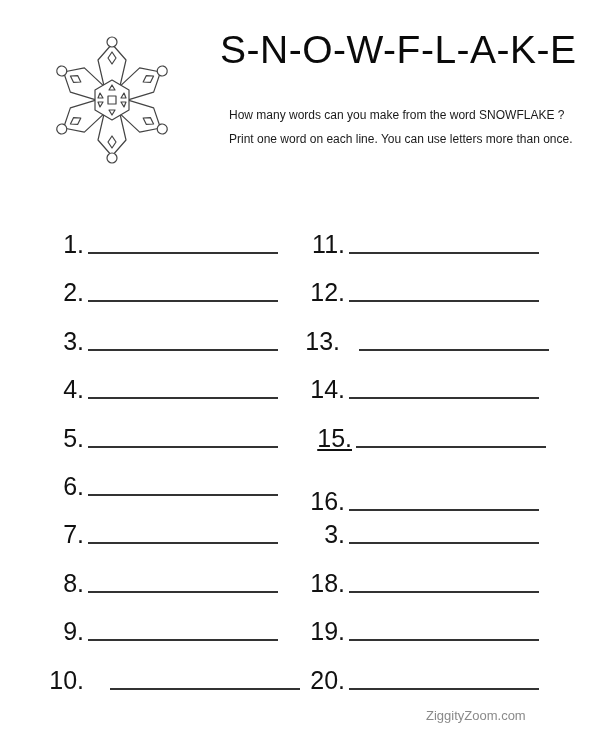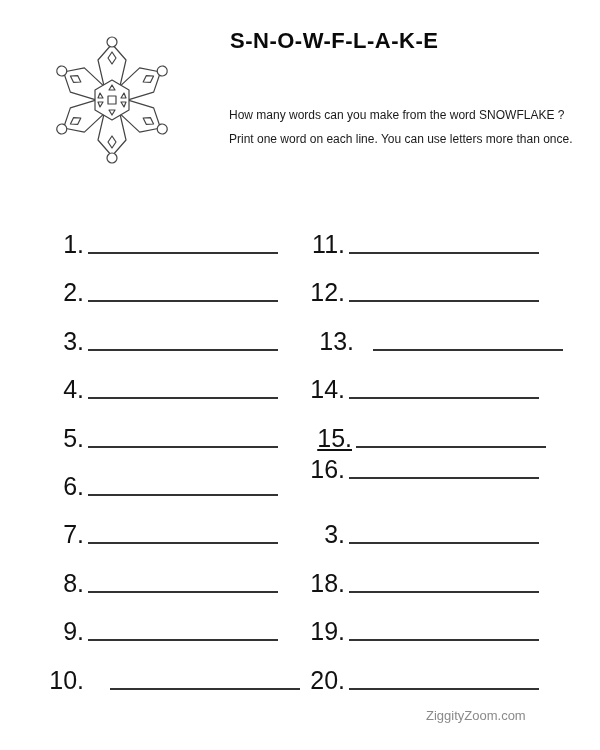--- a/index.html
+++ b/index.html
@@ -1,19 +1,19 @@
 <!DOCTYPE html>
 <html><head>
 <meta charset="utf-8">
 <style>
   html, body { margin: 0; padding: 0; background: #ffffff; }
   body { width: 600px; height: 750px; position: relative; overflow: hidden;
          font-family: "Liberation Sans", "DejaVu Sans", sans-serif; color: #111; }
   .snowflake { position: absolute; left: 30px; top: 28px; width: 165px; height: 140px; }
-  .title { position: absolute; left: 230px; top: 28px; font-size: 22px; font-weight: bold;
+  .title { position: absolute; left: 220px; top: 28px; font-size: 39px; font-weight: normal;
            letter-spacing: 0.5px; color: #0a0a0a; white-space: nowrap; }
   .instr { position: absolute; left: 184px; font-size: 12px; color: #1a1a1a; white-space: nowrap; margin-left: 45px; }
   .instr.l1 { top: 108px; }
   .instr.l2 { top: 132px; }
   .row { position: absolute; height: 40px; display: flex; align-items: flex-end; }
   .num { font-size: 25px; color: #111; text-align: right; line-height: 1; }
   .blank { border: none; border-bottom: 2px solid #333; background: transparent; height: 22px;
            margin-left: 4px; margin-bottom: 3px; outline: none; padding: 0;
            font-family: "Liberation Sans", sans-serif; font-size: 18px; }
   .col-left .num { width: 50px; }
@@ -96,33 +96,33 @@
       <input class="blank" type="text" value="" style="">
     </div>
     <div class="row col-right" style="top: 217px; left: 295px;">
       <span class="num">11.</span>
       <input class="blank" type="text" value="" style="">
     </div>
     <div class="row col-right" style="top: 265.4px; left: 295px;">
       <span class="num">12.</span>
       <input class="blank" type="text" value="" style="">
     </div>
-    <div class="row col-right" style="top: 313.8px; left: 304px; gap: 15px;">
+    <div class="row col-right" style="top: 313.8px; left: 290px; gap: 15px;">
       <span class="num">13.</span>
       <input class="blank" type="text" value="" style="">
     </div>
     <div class="row col-right" style="top: 362.2px; left: 295px;">
       <span class="num">14.</span>
       <input class="blank" type="text" value="" style="">
     </div>
     <div class="row col-right" style="top: 410.6px; left: 302px; text-decoration: underline;">
       <span class="num">15.</span>
       <input class="blank" type="text" value="" style="">
     </div>
-    <div class="row col-right" style="top: 442px; left: 295px;">
+    <div class="row col-right" style="top: 474px; left: 295px;">
       <span class="num">16.</span>
       <input class="blank" type="text" value="" style="">
     </div>
     <div class="row col-right" style="top: 507.4px; left: 295px;">
       <span class="num">3.</span>
       <input class="blank" type="text" value="" style="">
     </div>
     <div class="row col-right" style="top: 555.8px; left: 295px;">
       <span class="num">18.</span>
       <input class="blank" type="text" value="" style="">

